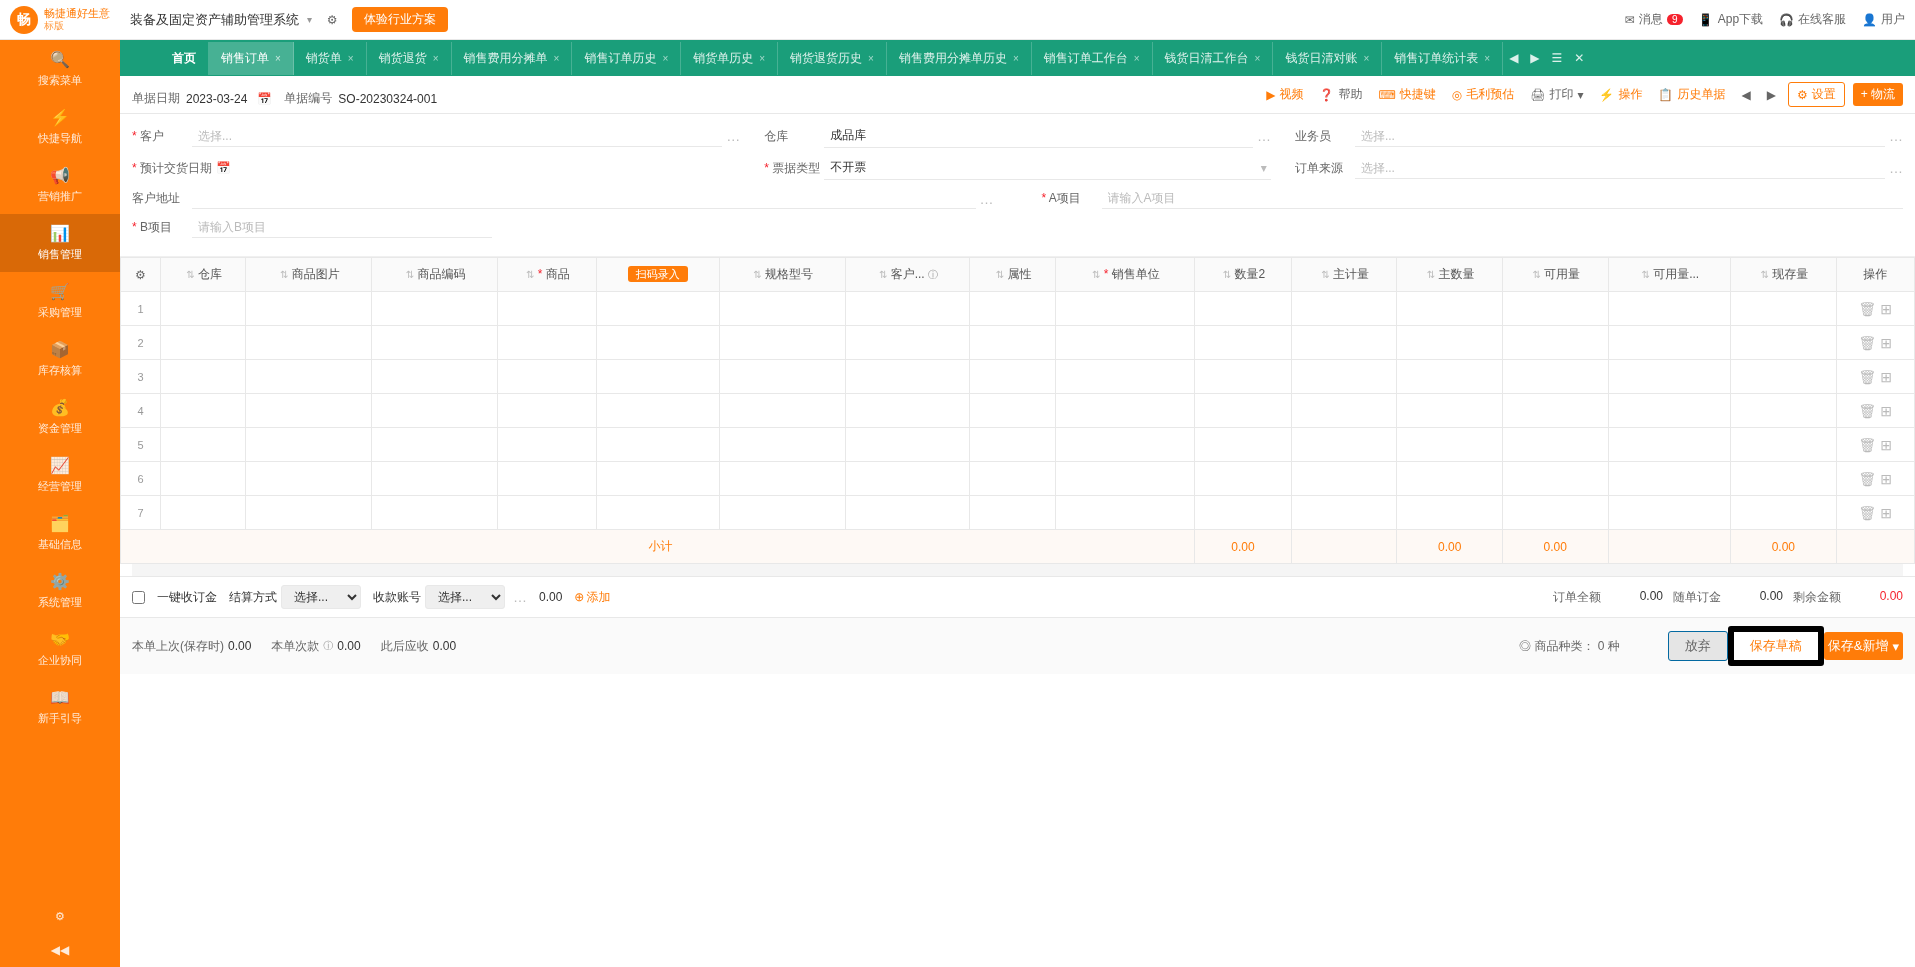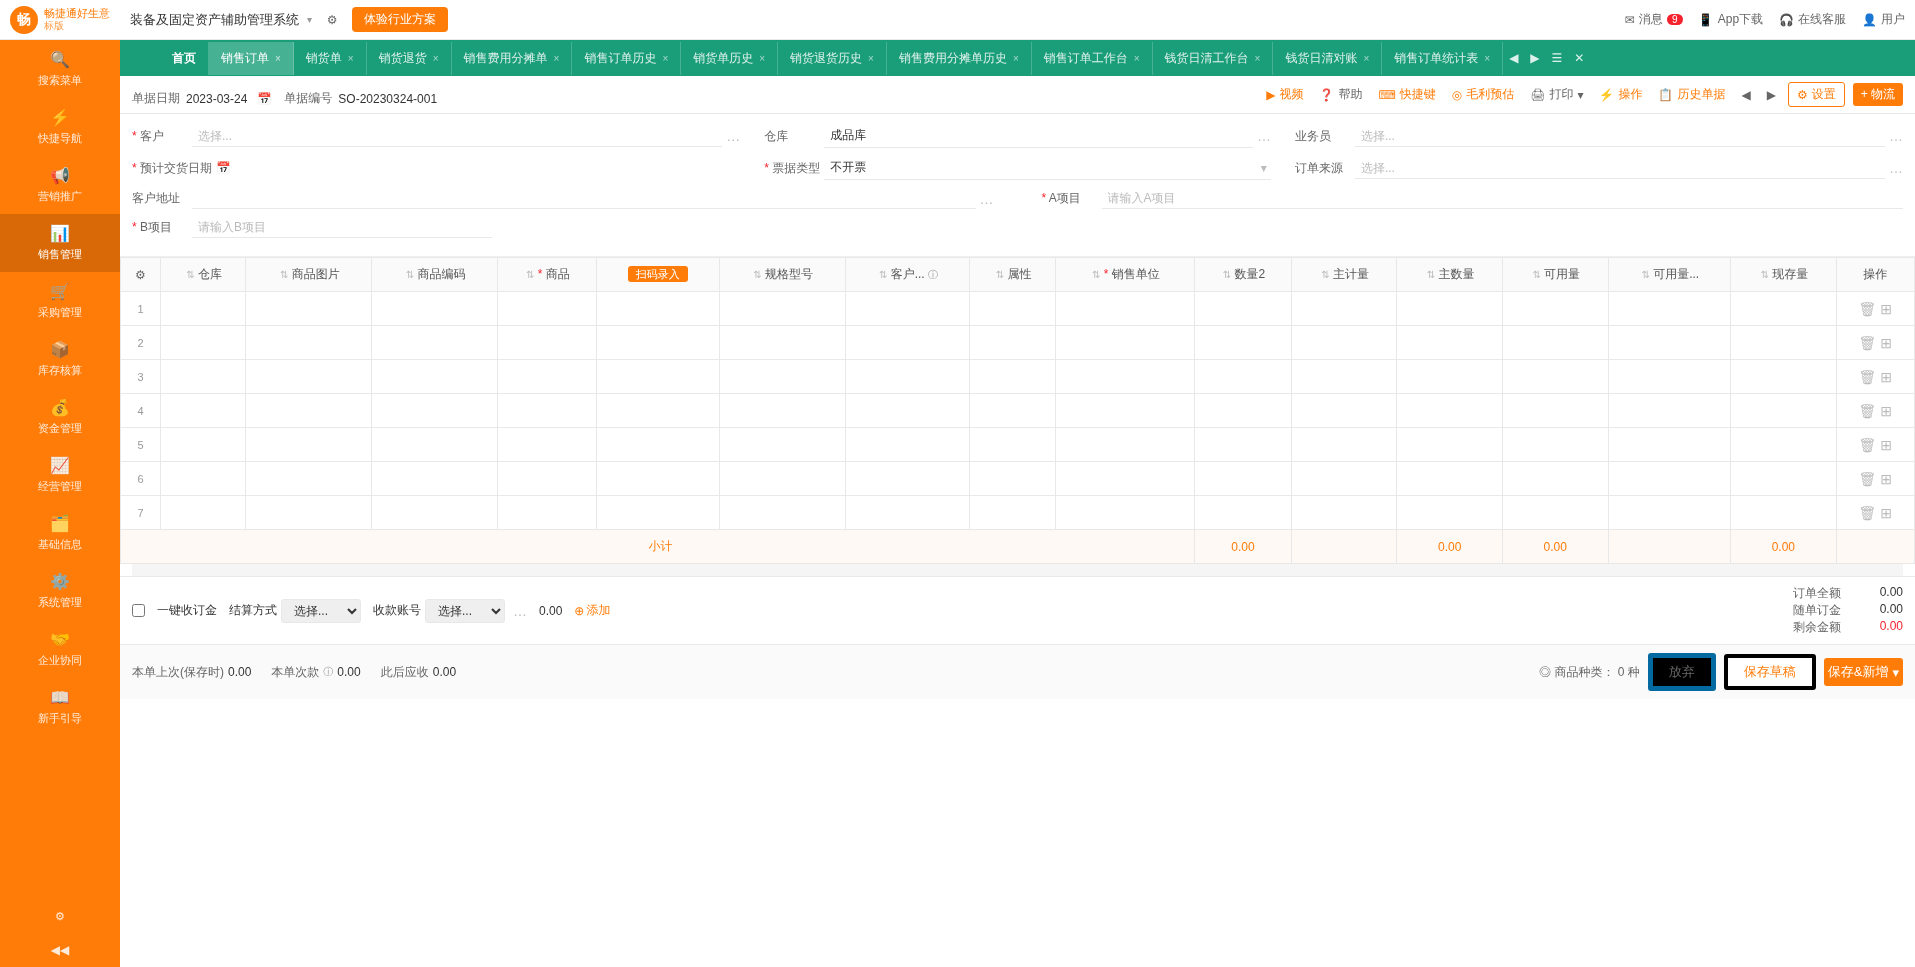--- a/index.html
+++ b/index.html
@@ -99,34 +99,34 @@
     
     .payment-bar { padding: 8px 12px; border-top: 1px solid #e8e8e8; display: flex; align-items: center; gap: 12px; background: #fff; }
     .payment-checkbox { cursor: pointer; }
     .payment-label { color: #333; font-size: 12px; }
     .payment-field { display: flex; align-items: center; gap: 4px; }
     .payment-select { border: 1px solid #e8e8e8; padding: 3px 8px; border-radius: 3px; font-size: 12px; color: #333; min-width: 80px; }
     .payment-amount { color: #333; font-size: 12px; }
     .add-btn { color: #ff7c09; cursor: pointer; font-size: 12px; display: flex; align-items: center; gap: 2px; }
 
     
-    .right-summary { margin-left: auto; display: flex; flex-direction: column; align-items: flex-end; gap: 0; font-size: 12px; }
+    .right-summary { margin-left: auto; display: flex; flex-direction: row; align-items: flex-end; gap: 10px; font-size: 12px; }
     .summary-row { display: flex; gap: 12px; }
     .summary-label { color: #666; }
     .summary-value { color: #333; min-width: 50px; text-align: right; }
     .summary-value-highlight { color: #f5222d; min-width: 50px; text-align: right; }
 
     
     .status-bar { display: flex; align-items: center; padding: 8px 12px; border-top: 1px solid #e8e8e8; background: #fafafa; }
     .status-field { display: flex; align-items: center; gap: 4px; margin-right: 20px; }
     .status-label { color: #666; }
     .status-value { color: #333; font-weight: 500; }
-    .status-actions { margin-left: auto; display: flex; align-items: center; gap: 8px; }
-    .btn-discard { border: 5px solid #0369a1; background: #000000; padding: 5px 16px; border-radius: 3px; color: #666; cursor: pointer; font-size: 13px; }
-    .btn-save-draft { border: 4px solid #000000; background: #fff; padding: 5px 16px; border-radius: 3px; color: #ff7c09; cursor: pointer; font-size: 13px; }
+    .status-actions { margin-left: auto; display: flex; align-items: center; gap: 0; }
+    .btn-discard { border: 1px solid #0369a1; background: #e5e5e5; padding: 5px 16px; border-radius: 3px; color: #666; cursor: pointer; font-size: 13px; margin-left: 48px; }
+    .btn-save-draft { border: 6px solid #000000; background: #fff; padding: 5px 16px; border-radius: 3px; color: #ff7c09; cursor: pointer; font-size: 13px; }
     .btn-save-new { background: #ff7c09; padding: 5px 4px; border-radius: 3px; color: #fff; cursor: pointer; font-size: 13px; border: none; display: flex; align-items: center; gap: 4px; }
     .product-count { color: #666; }
 
     
     .scroll-area { height: 12px; background: #f5f5f5; overflow-x: auto; margin: 0 12px; }
     .scroll-inner { width: 400px; height: 1px; }
 
     .col-req { color: #f5222d; }
   </style>
 </head>

